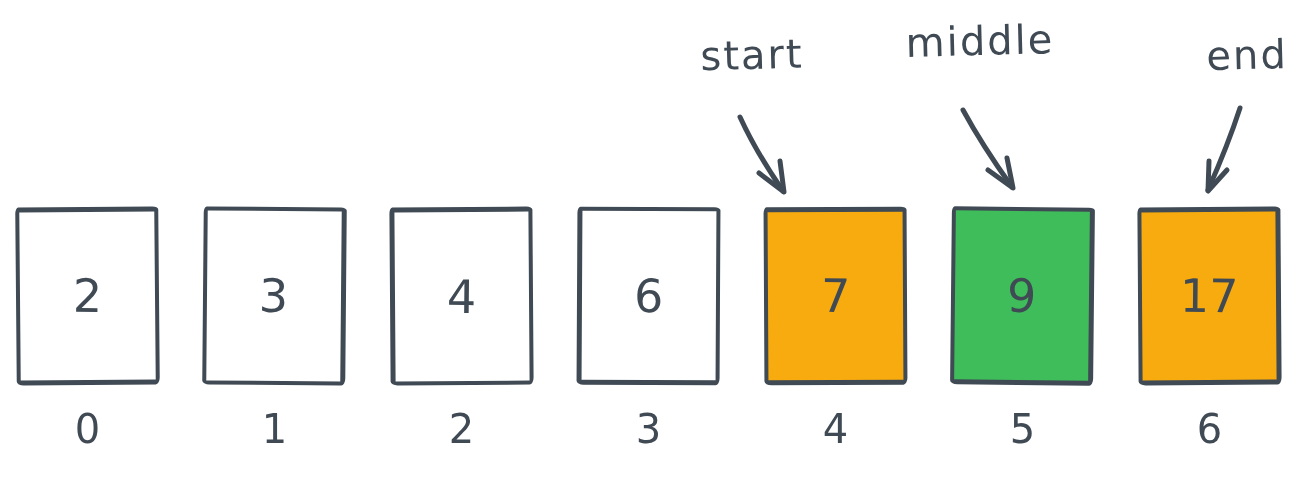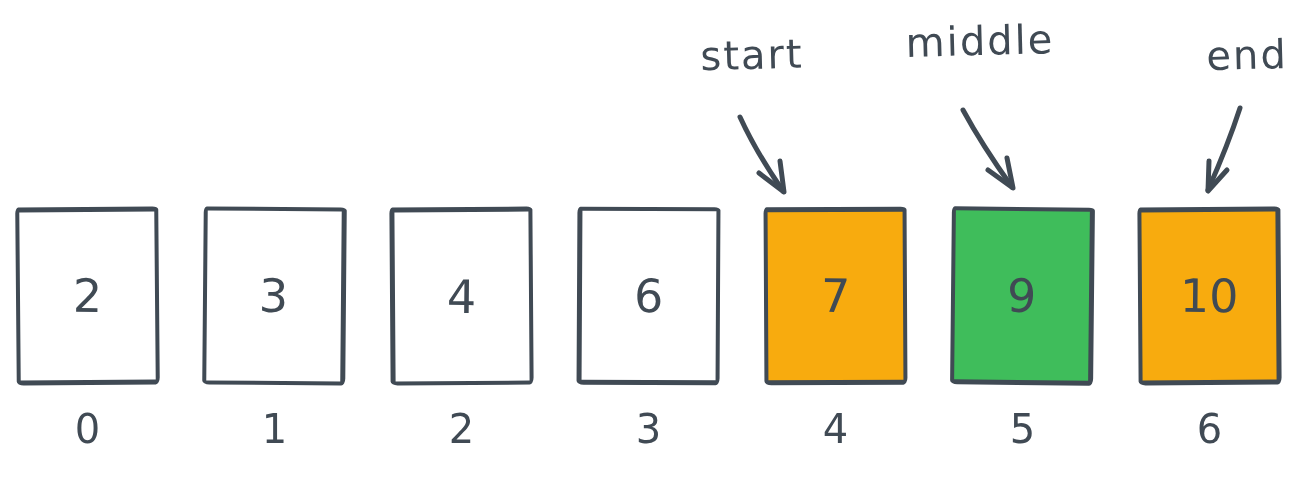--- a/index.html
+++ b/index.html
@@ -98,21 +98,21 @@
     <div class="cell" style="background: rgb(255, 255, 255);">
       <span class="val">6</span>
     </div>
     <div class="cell" style="background: rgb(248, 171, 14);">
       <span class="val">7</span>
     </div>
     <div class="cell" style="background: rgb(63, 189, 91);">
       <span class="val">9</span>
     </div>
     <div class="cell" style="background: rgb(248, 171, 14);">
-      <span class="val">10</span>
+      <span class="val">17</span>
     </div>
   </div>
 
   <div class="index-row">
     <div class="idx">0</div>
     <div class="idx">1</div>
     <div class="idx">2</div>
     <div class="idx">3</div>
     <div class="idx">4</div>
     <div class="idx">5</div>

